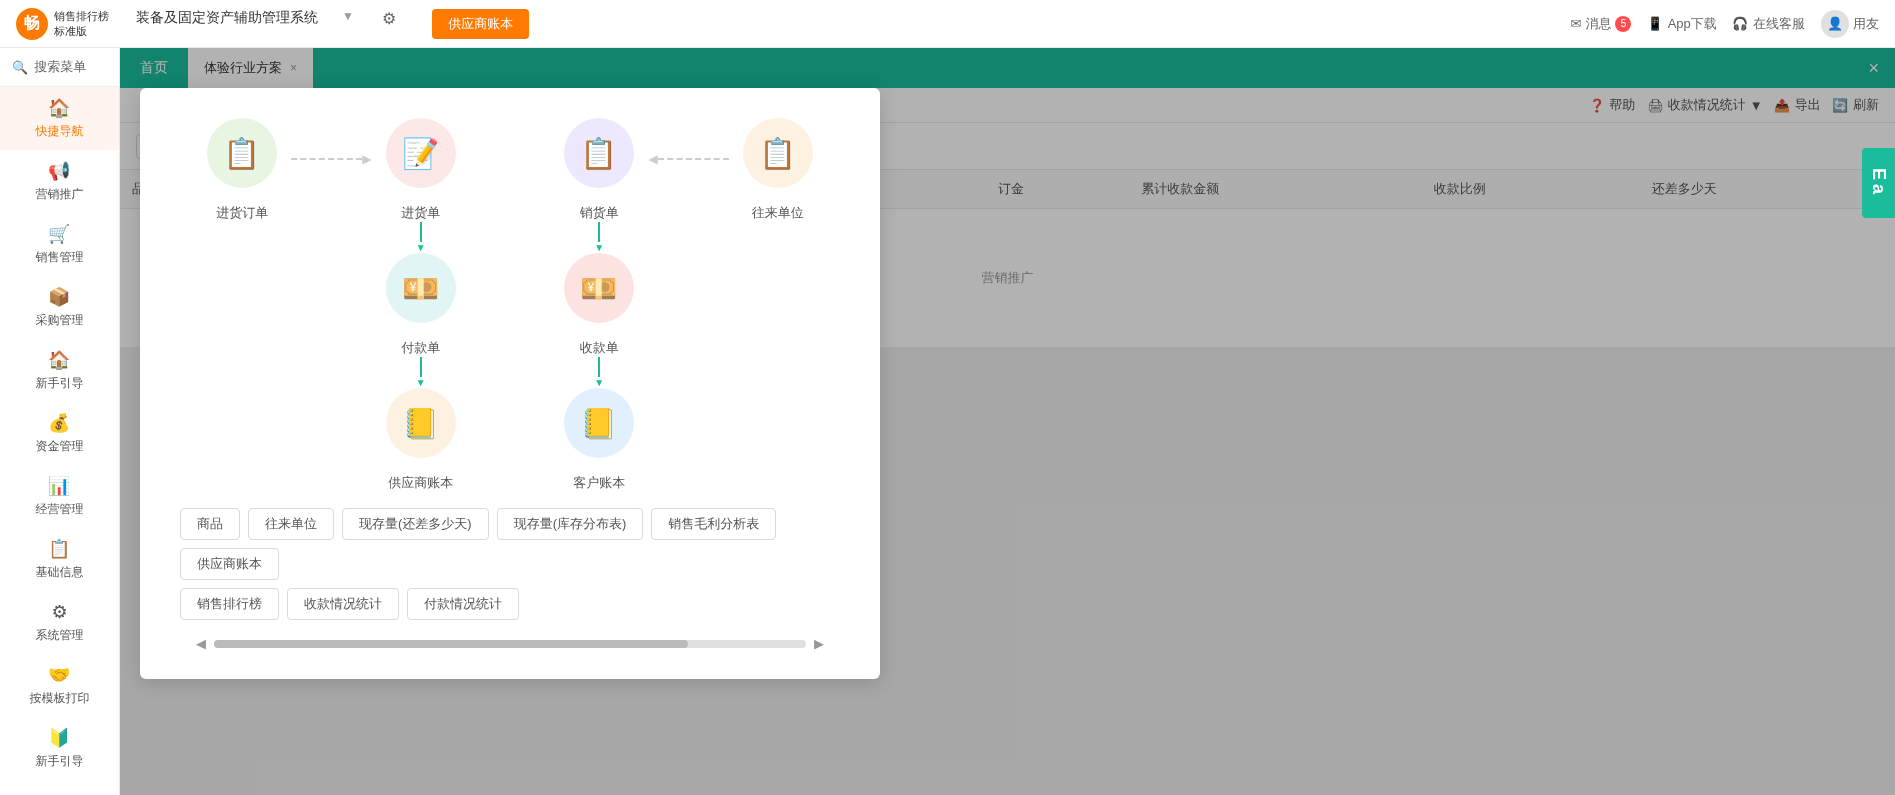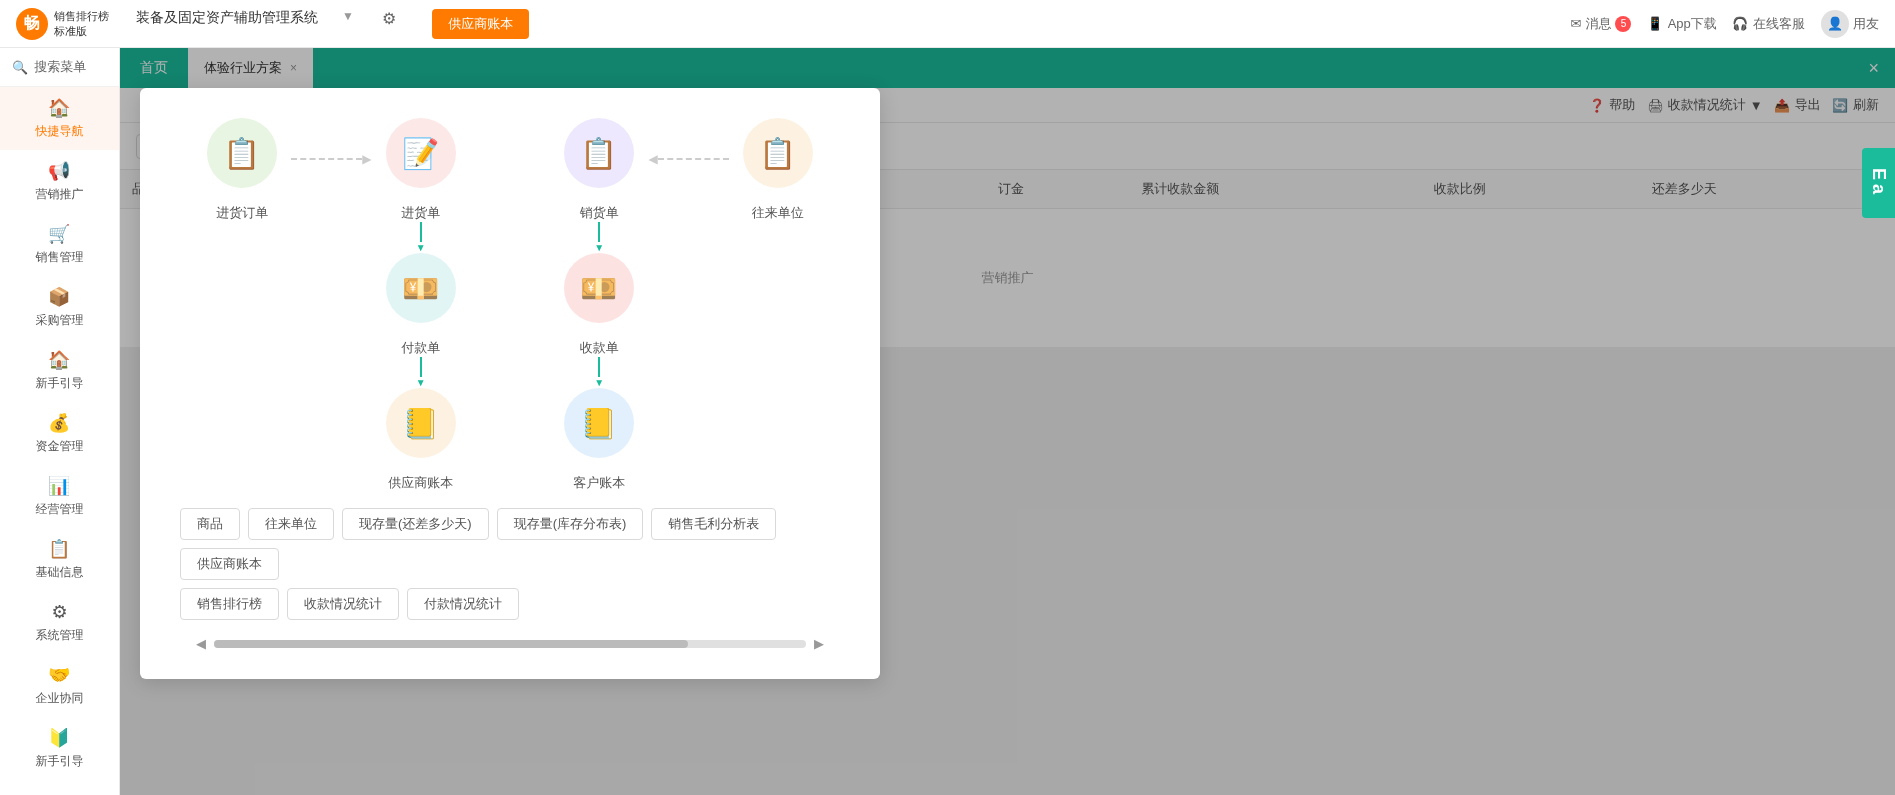--- a/index.html
+++ b/index.html
@@ -303,21 +303,21 @@
     <div class="sidebar-item">
       <span class="s-icon">📋</span>
       <span>基础信息</span>
     </div>
     <div class="sidebar-item">
       <span class="s-icon">⚙</span>
       <span>系统管理</span>
     </div>
     <div class="sidebar-item">
       <span class="s-icon">🤝</span>
-      <span>企业协同</span>
+      <span>按模板打印</span>
     </div>
     <div class="sidebar-item">
       <span class="s-icon">🔰</span>
       <span>新手引导</span>
     </div>
   </div>
 
   <div class="content-area">
 
     <div class="tab-bar">

